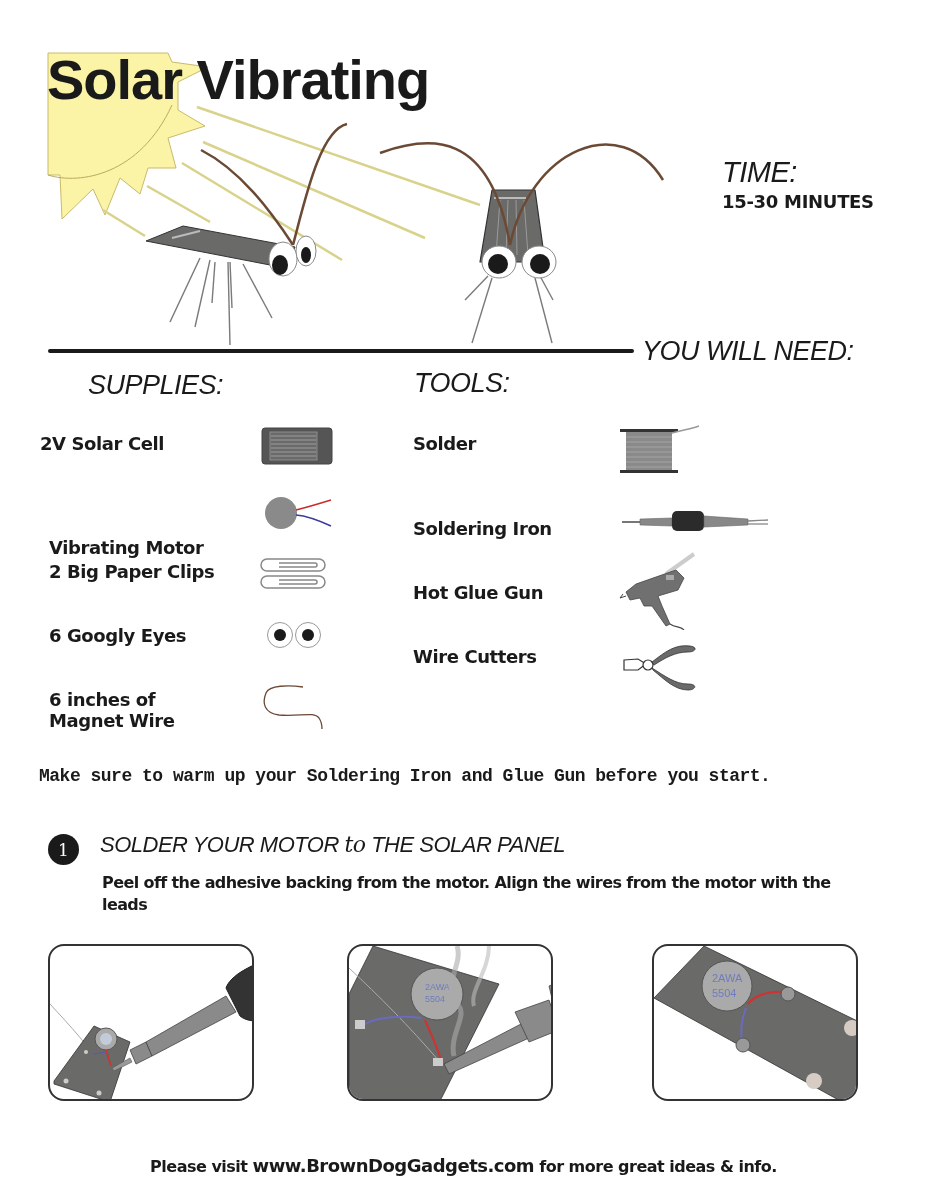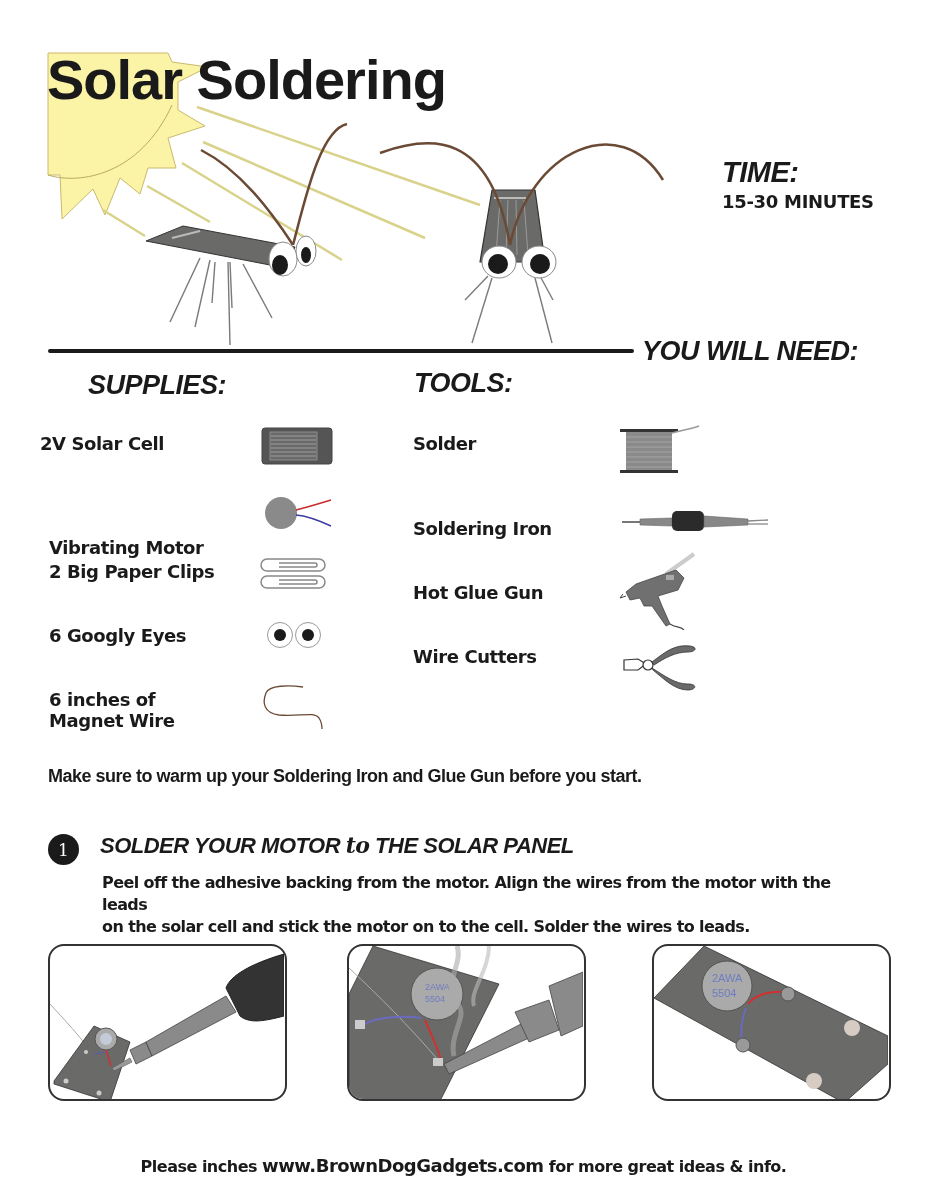--- a/index.html
+++ b/index.html
@@ -4,40 +4,40 @@
 <style>
   * { box-sizing: border-box; margin: 0; padding: 0; }
   html, body { width: 927px; height: 1200px; background: #ffffff; overflow: hidden; }
   body { position: relative; font-family: "DejaVu Sans", "Liberation Sans", sans-serif; color: #1a1a1a; }
   .abs { position: absolute; }
   .title {
     left: 47px; top: 52px; font-family: "Liberation Sans", sans-serif; font-weight: 700;
     font-size: 56px; letter-spacing: -1px; color: #1a1a1a; line-height: 1; z-index: 3;
   }
   .display-italic {
-    font-family: "Liberation Sans", sans-serif; font-weight: 700; font-style: italic;
+    font-family: "Liberation Sans", sans-serif; font-weight: 400; font-style: italic;
     color: #1a1a1a; letter-spacing: -0.5px;
   }
   .time-label { left: 722px; top: 156px; font-size: 29px; }
   .time-value { left: 722px; top: 191px; font-size: 18px; font-weight: 700; font-family: "DejaVu Sans", sans-serif; letter-spacing: -0.3px; }
   .need-rule { left: 48px; top: 349px; width: 586px; height: 4px; background: #1a1a1a; border-radius: 2px; }
   .need-label { left: 642px; top: 336px; font-size: 27px; }
   .section-head { font-size: 27px; }
   .item-label { font-size: 18px; font-weight: 700; font-family: "DejaVu Sans", sans-serif; letter-spacing: -0.4px; line-height: 22px; }
-  .note { left: 48px; top: 766px; font-size: 18px; font-weight: 700; letter-spacing: -0.5px; font-family: Liberation Sans, sans-serif; }
+  .note { left: 39px; top: 766px; font-size: 18px; font-weight: 700; letter-spacing: -0.5px; font-family: Liberation Mono, monospace; }
   .step-badge {
     left: 48px; top: 834px; width: 31px; height: 31px; border-radius: 50%;
     background: #1a1a1a; color: #fff; font-family: "DejaVu Serif", serif; font-size: 17px;
     display: flex; align-items: center; justify-content: center;
   }
   .step-title { left: 100px; top: 832px; font-size: 22px; }
   .step-title .lower { font-size: 22px; }
   .step-desc { left: 102px; top: 872px; width: 760px; font-size: 16px; font-weight: 700; font-family: "DejaVu Sans", sans-serif; letter-spacing: -0.6px; line-height: 22px; }
   .panel {
-    top: 944px; width: 239px; height: 157px; border: 2px solid #333; border-radius: 16px;
+    top: 944px; width: 206px; height: 157px; border: 2px solid #333; border-radius: 16px;
     overflow: hidden; background: #fff;
   }
   .footer { left: 0; top: 1155px; width: 927px; text-align: center; font-size: 16px; font-weight: 700; font-family: "DejaVu Sans", sans-serif; letter-spacing: -0.5px; }
   .footer .brand { font-size: 18px; font-family: "DejaVu Sans", sans-serif; font-weight: 700; }
   svg { display: block; }
 </style>
 </head>
 <body>
 
 <svg class="abs" style="left:0;top:0;" width="927" height="350" viewBox="0 0 927 350">
@@ -91,21 +91,21 @@
     </g>
     <path d="M380,153 C430,135 490,130 510,245" fill="none" stroke="#6b4a35" stroke-width="2.5"></path>
     <path d="M510,245 C530,150 620,110 663,180" fill="none" stroke="#6b4a35" stroke-width="2.5"></path>
     <ellipse cx="499" cy="262" rx="17" ry="16" fill="#fff" stroke="#888"></ellipse>
     <circle cx="498" cy="264" r="10" fill="#1a1a1a"></circle>
     <ellipse cx="539" cy="262" rx="17" ry="16" fill="#fff" stroke="#888"></ellipse>
     <circle cx="540" cy="264" r="10" fill="#1a1a1a"></circle>
   </g>
 </svg>
 
-<div class="abs title">Solar Soldering</div>
+<div class="abs title">Solar Vibrating</div>
 
 <div class="abs display-italic time-label">TIME:</div>
 <div class="abs time-value">15-30 MINUTES</div>
 
 <div class="abs need-rule"></div>
 <div class="abs display-italic need-label">YOU WILL NEED:</div>
 
 <div class="abs display-italic section-head" style="left:48px;top:370px;margin-left:40px;">SUPPLIES:</div>
 
 <div class="abs item-label" style="left:40px;top:433px;">2V Solar Cell</div>
@@ -202,21 +202,20 @@
 <div class="abs note">Make sure to warm up your Soldering Iron and Glue Gun before you start.</div>
 
 <div class="abs step-badge">
   <span>1</span>
 </div>
 <div class="abs display-italic step-title">
   <span>SOLDER YOUR MOTOR </span><span class="lower" style="font-family:'DejaVu Serif',serif;">to</span><span> THE SOLAR PANEL</span>
 </div>
 <div class="abs step-desc">
   <div>Peel off the adhesive backing from the motor. Align the wires from the motor with the leads</div>
-  <div>on the solar cell and stick the motor on to the cell. Solder the wires to leads.</div>
 </div>
 
 <div class="abs panel" style="left:48px;">
   <svg width="234" height="157" viewBox="0 0 234 157">
     <path d="M0,58 C20,80 40,100 58,132" fill="none" stroke="#aaa" stroke-width="1"></path>
     <path d="M40,80 L76,96 L56,156 L0,138 L0,135 Z" transform="translate(4,0)" fill="#6a6a68" stroke="#333" stroke-width="0.8"></path>
     <circle cx="56" cy="93" r="11" fill="#aaa" stroke="#555"></circle>
     <circle cx="56" cy="93" r="6" fill="#c4cbd8"></circle>
     <line x1="44" y1="108" x2="56" y2="106" stroke="#5a5ab0" stroke-width="1.2"></line>
     <line x1="56" y1="104" x2="61" y2="120" stroke="#d2312f" stroke-width="1.5"></line>
@@ -258,14 +257,14 @@
     <path d="M94,58 C102,48 115,45 132,46" fill="none" stroke="#d2312f" stroke-width="2"></path>
     <path d="M92,62 C88,72 86,82 88,95" fill="none" stroke="#6a6ac0" stroke-width="2"></path>
     <circle cx="134" cy="48" r="7" fill="#999" stroke="#555"></circle>
     <circle cx="89" cy="99" r="7" fill="#999" stroke="#555"></circle>
     <circle cx="198" cy="82" r="8" fill="#d6ccc4"></circle>
     <circle cx="160" cy="135" r="8" fill="#d6ccc4"></circle>
   </svg>
 </div>
 
 <div class="abs footer">
-  <span>Please inches </span><span class="brand">www.</span><span class="brand">BrownDogGadgets</span><span class="brand">.com</span><span> for more great ideas &amp; info.</span>
+  <span>Please visit </span><span class="brand">www.</span><span class="brand">BrownDogGadgets</span><span class="brand">.com</span><span> for more great ideas &amp; info.</span>
 </div>
 
 </body></html>

